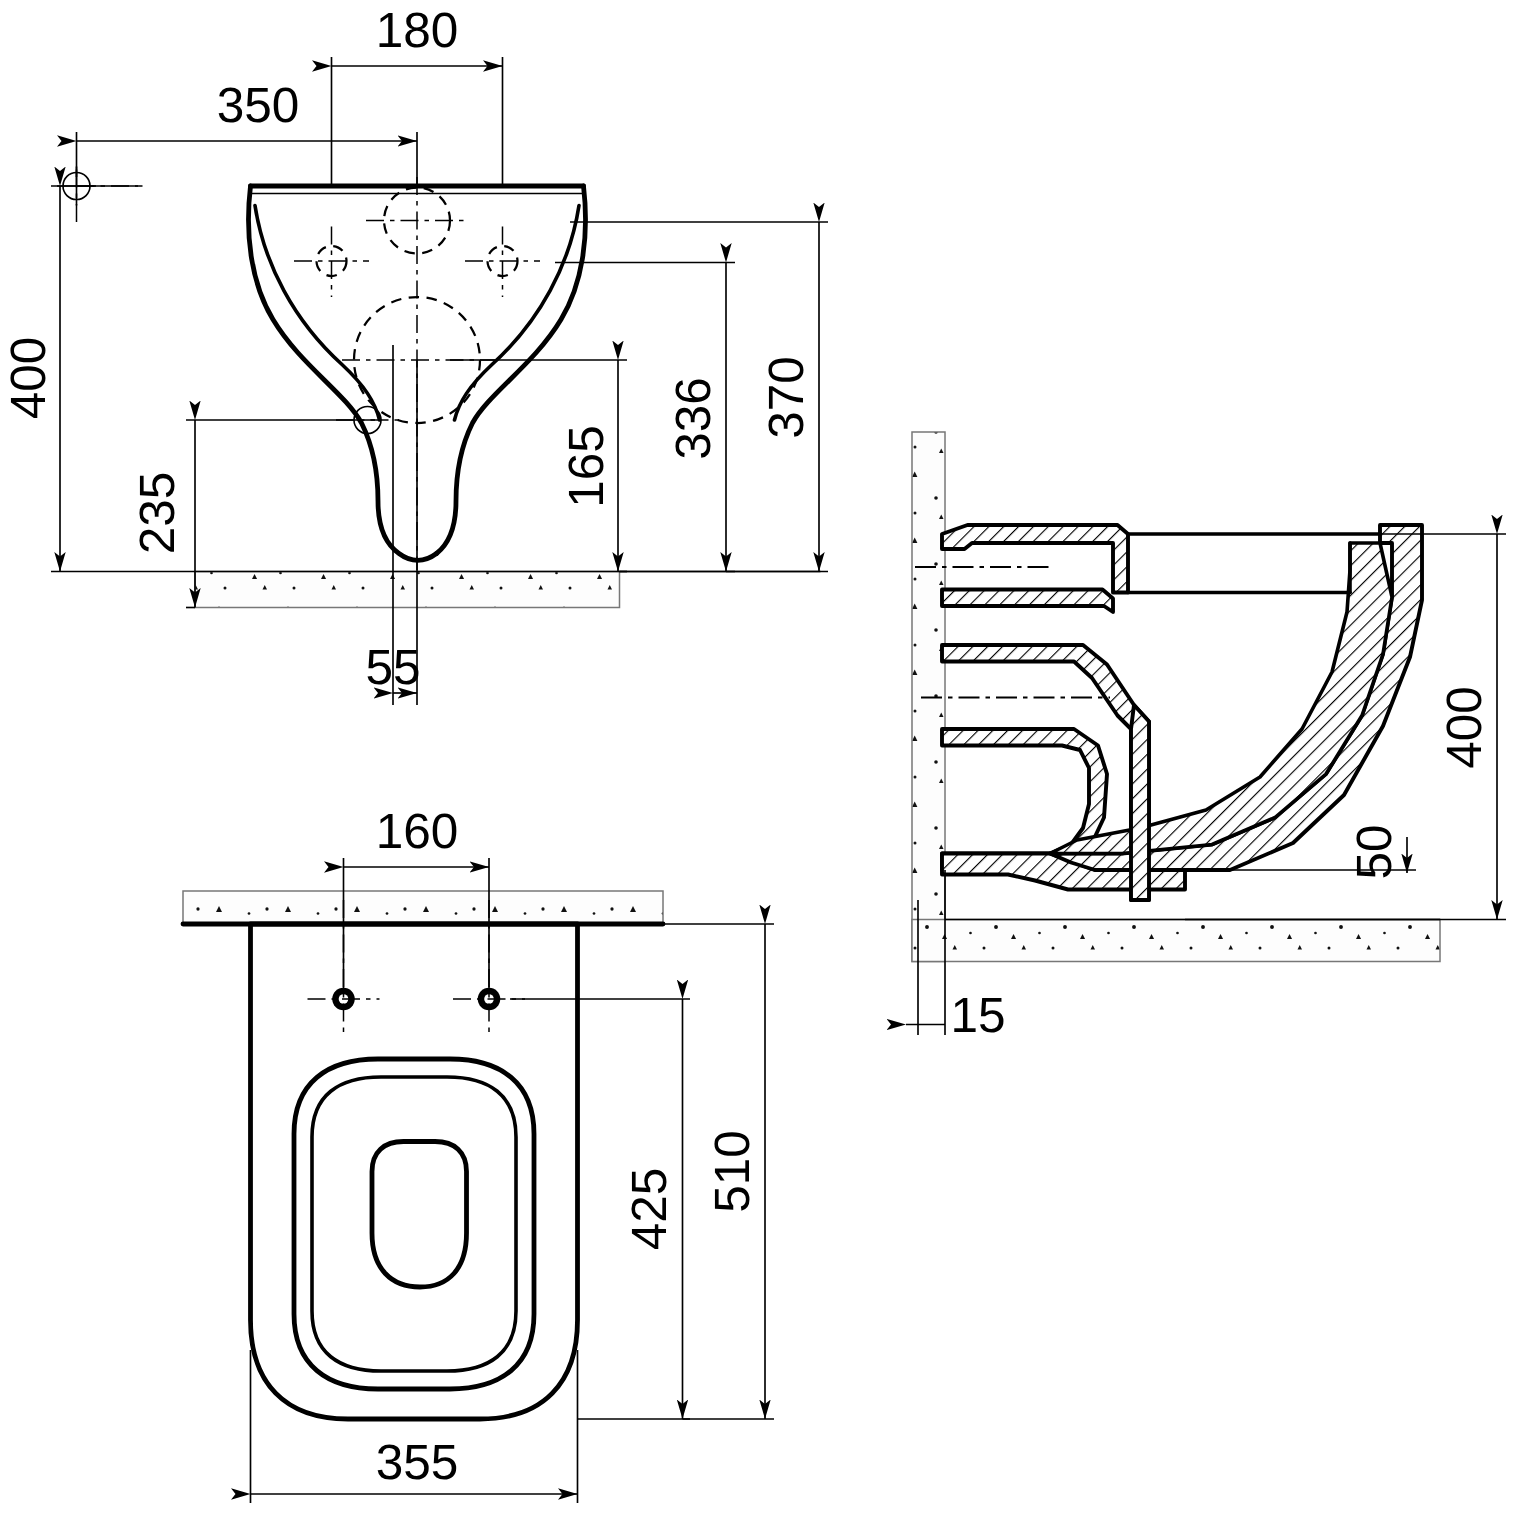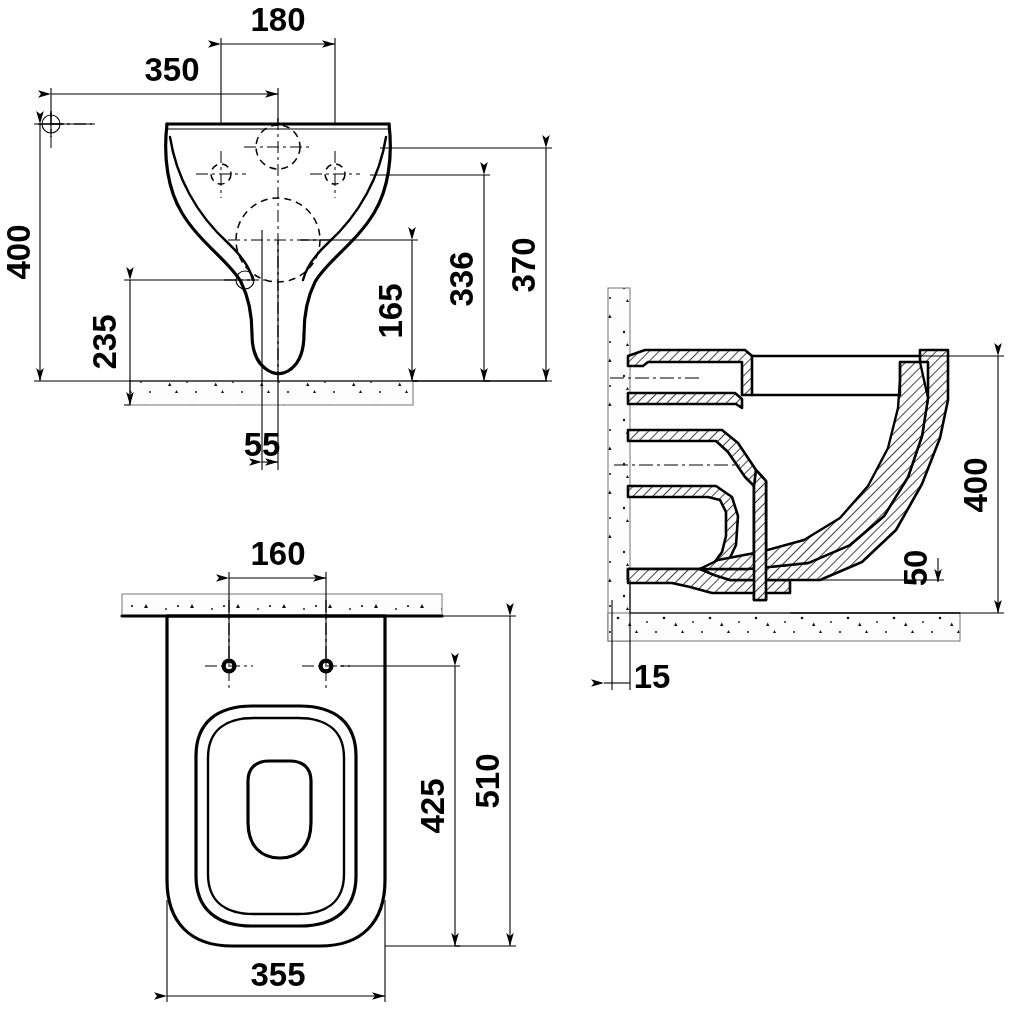--- a/index.html
+++ b/index.html
@@ -13,21 +13,20 @@
     height: 1009px;
     font-family: "Liberation Sans", sans-serif;
     overflow: hidden;
     position: relative;
   }
   #drawing-root {
     position: absolute;
     left: 0; top: 0;
     width: 920px;
     height: 1009px;
-    font-weight: bold;
   }
   svg.cad {
     display: block;
     width: 1020px;
     height: 1009px;
     background: #ffffff;
   }
   
   .obj-heavy   { fill: none; stroke: #000; stroke-width: 3.2; stroke-linecap: round; stroke-linejoin: round; }
   .obj-med     { fill: none; stroke: #000; stroke-width: 2.4; stroke-linecap: round; stroke-linejoin: round; }

